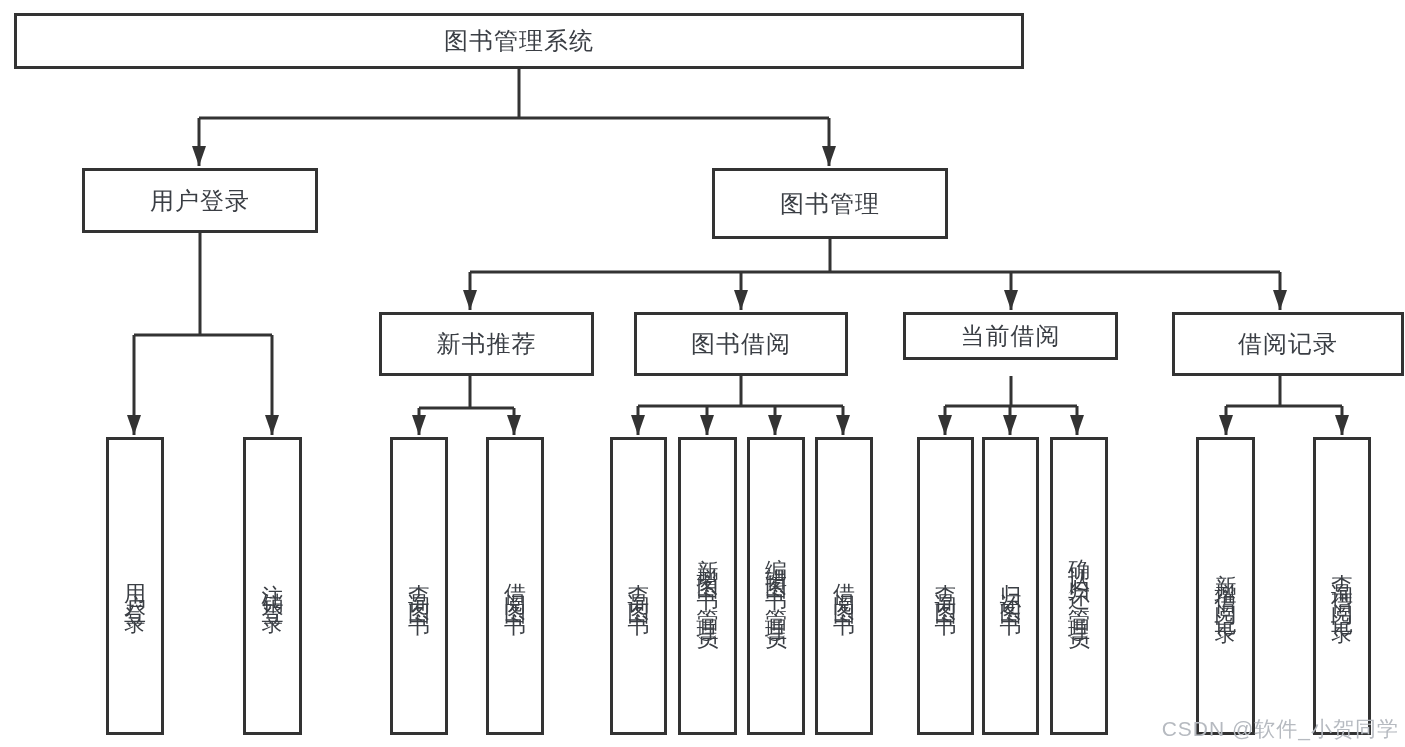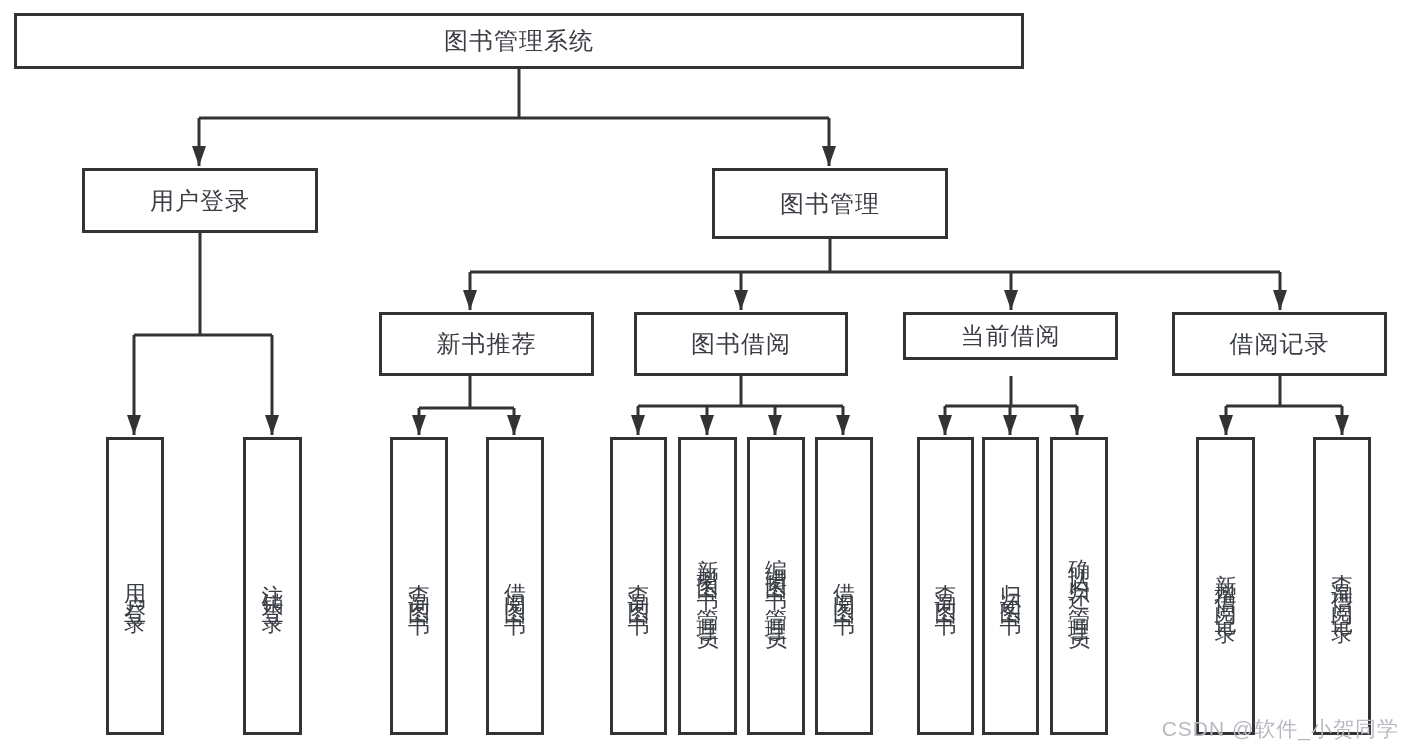--- a/index.html
+++ b/index.html
@@ -101,21 +101,21 @@
 
   <div class="node h-node" style="left:362px;top:312px;width:215px;height:64px;margin-left:17px;">
     <span>新书推荐</span>
   </div>
   <div class="node h-node" style="left:634px;top:312px;width:214px;height:64px;">
     <span>图书借阅</span>
   </div>
   <div class="node h-node" style="left:903px;top:312px;width:215px;height:48px;">
     <span>当前借阅</span>
   </div>
-  <div class="node h-node" style="left:1172px;top:312px;width:215px;height:64px;text-align:right;">
+  <div class="node h-node" style="left:1172px;top:312px;width:232px;height:64px;text-align:right;">
     <span>借阅记录</span>
   </div>
 
   <div class="node leaf" style="left:106px;top:437px;width:58px;height:298px;">
     <span class="v-text">用户登录</span>
   </div>
   <div class="node leaf" style="left:243px;top:437px;width:59px;height:298px;">
     <span class="v-text">注销登录</span>
   </div>
 

